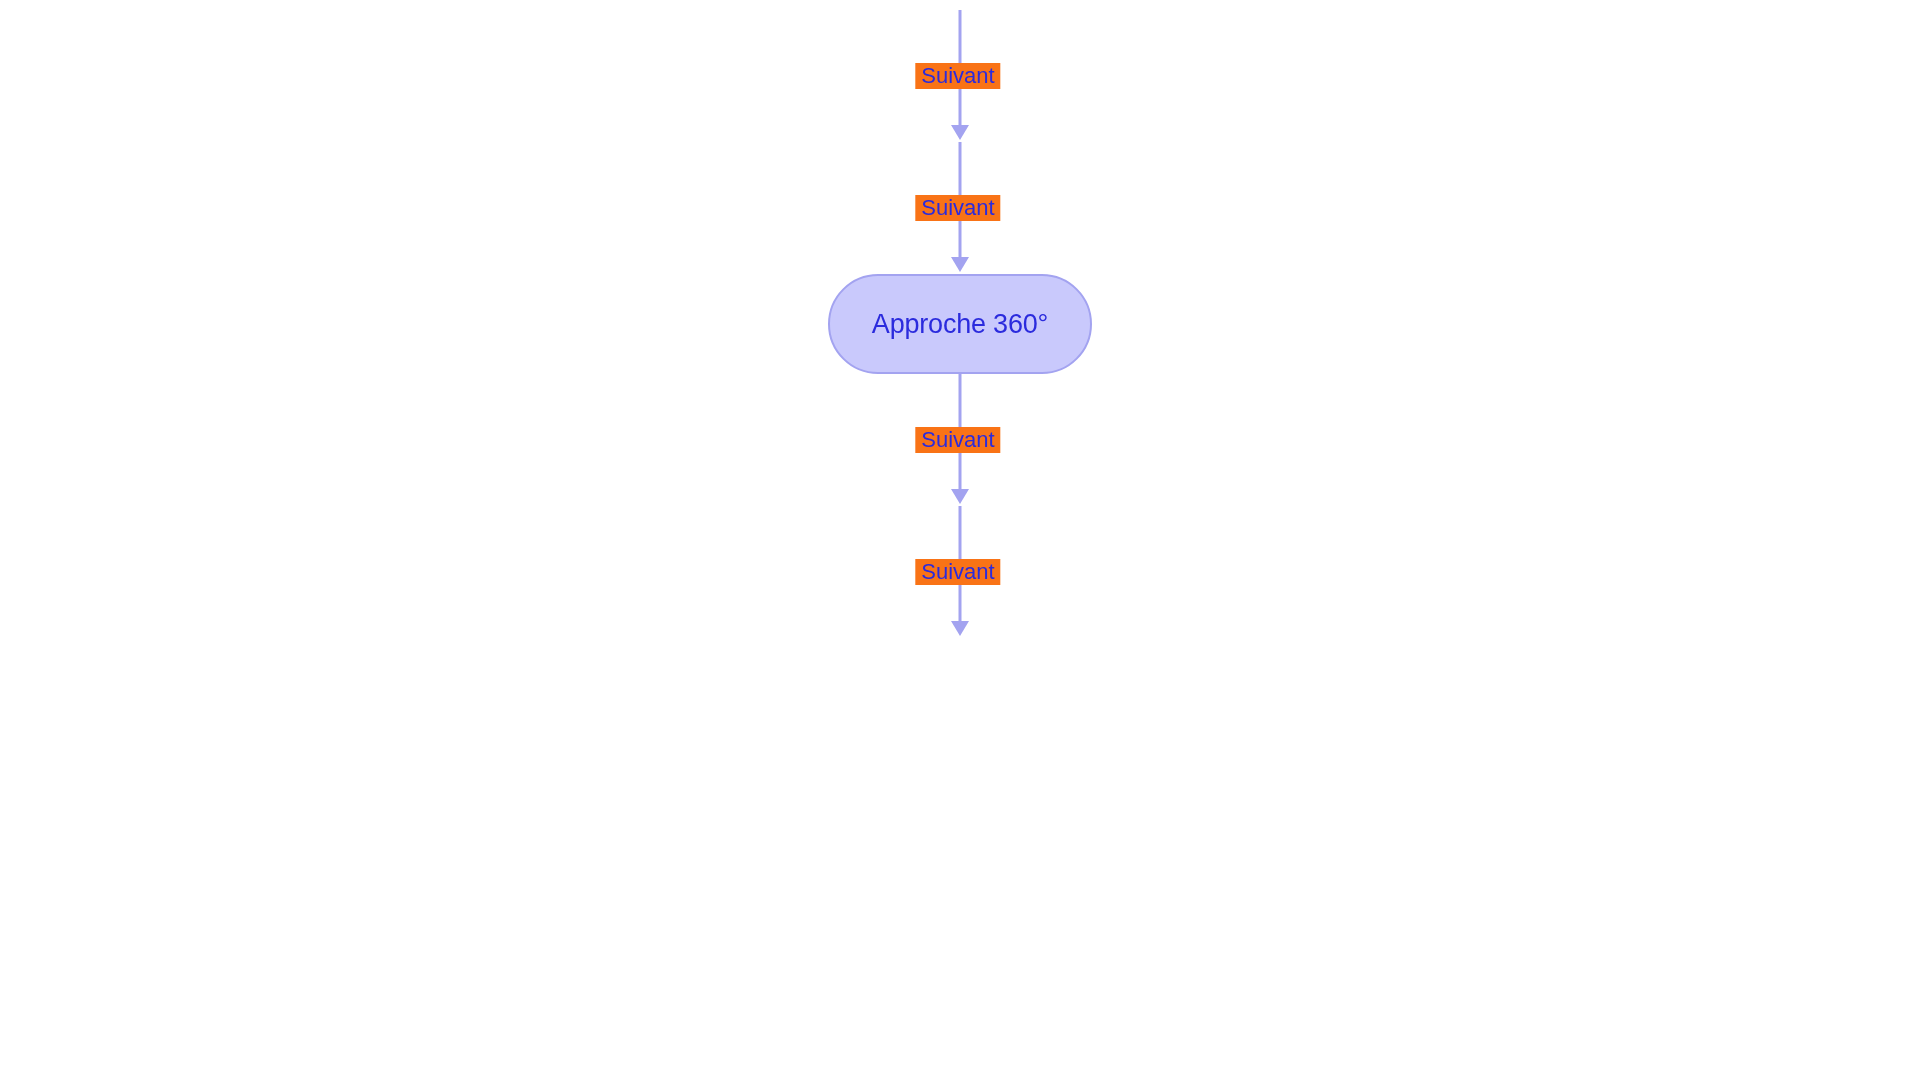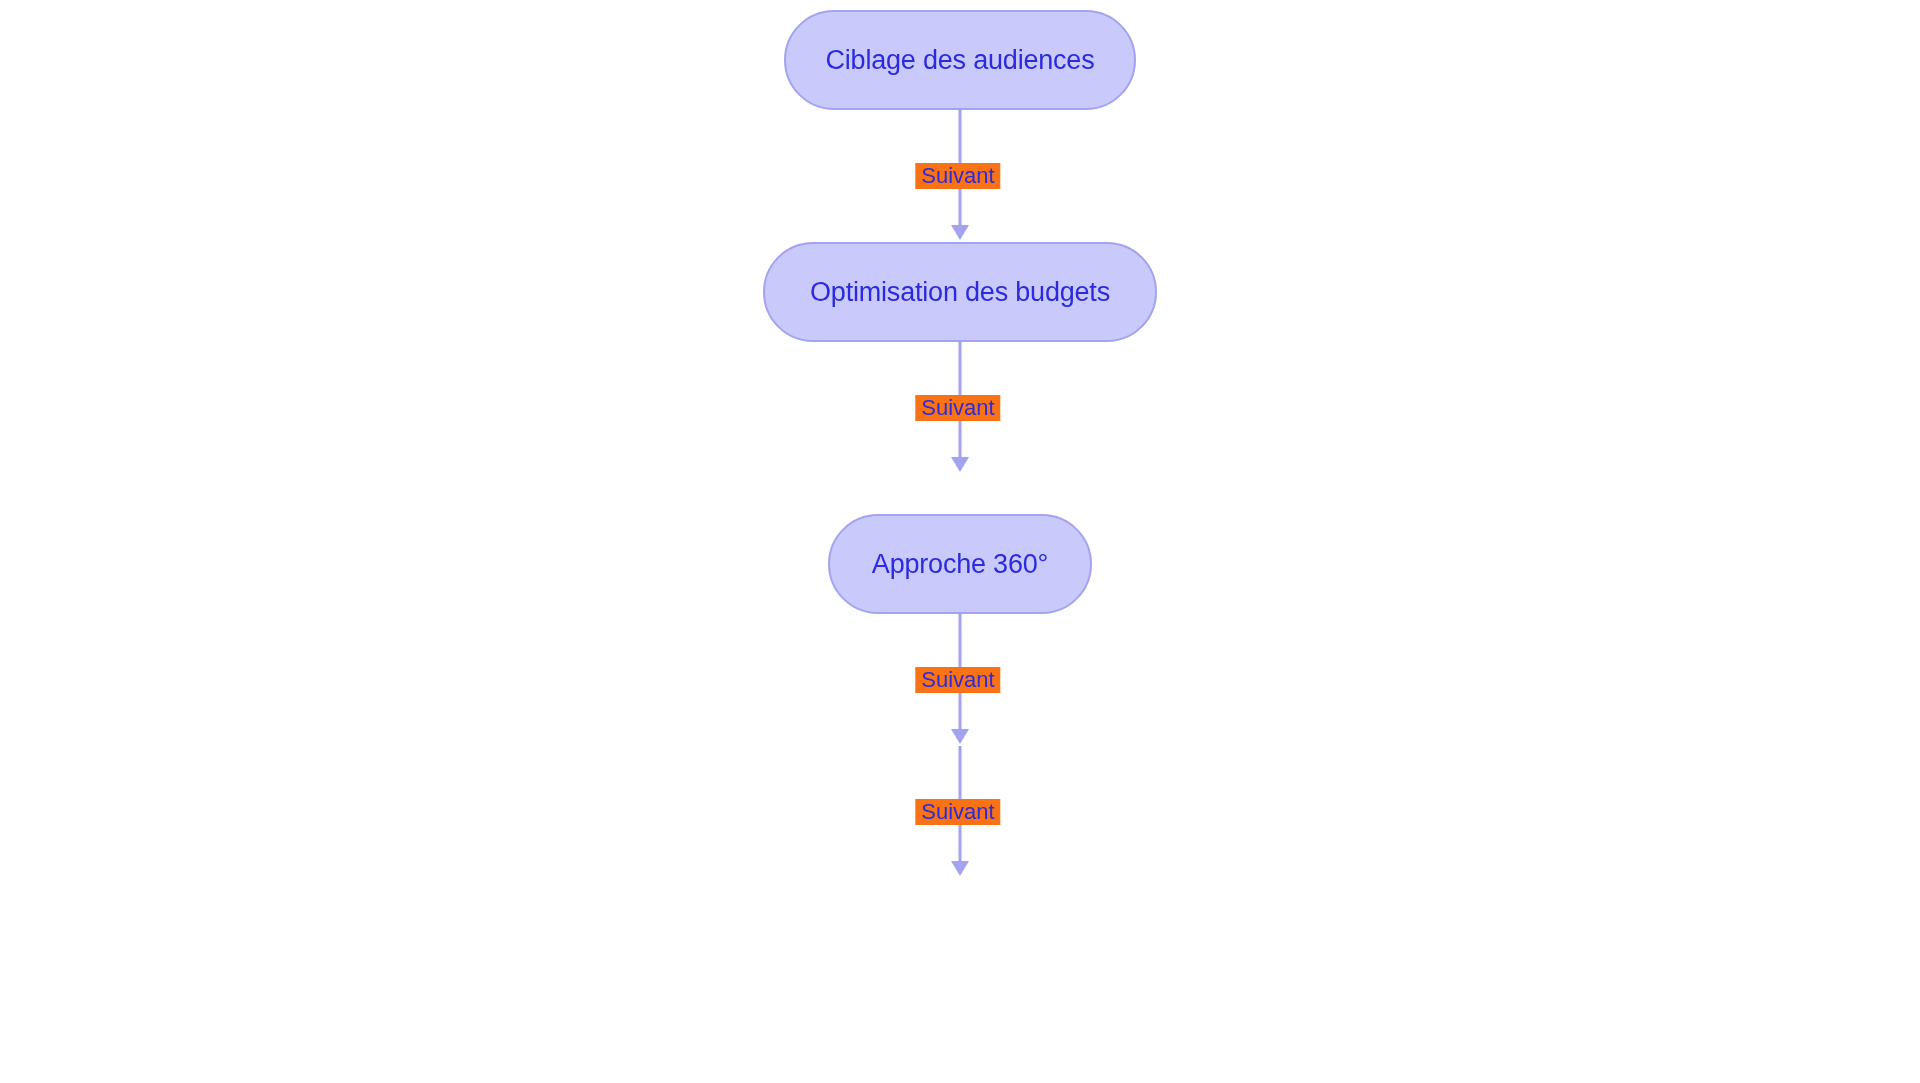--- a/index.html
+++ b/index.html
@@ -49,21 +49,21 @@
     font-size: 27px;
     font-family: "Liberation Sans", sans-serif;
     font-weight: 400;
     letter-spacing: -0.2px;
     white-space: nowrap;
     line-height: 1;
   }
 
   .node-w1 { width: 352px; }
   .node-w2 { width: 394px; }
-  .node-w3 { width: 264px; margin-top: 40px; }
+  .node-w3 { width: 264px; }
   .node-w4 { width: 394px; }
   .node-w5 { width: 344px; }
 
   
   .edge {
     position: relative;
     width: 260px;
     height: 132px;
     flex: none;
     display: flex;
@@ -107,33 +107,27 @@
   .spacer-top { height: 10px; flex: none; }
 </style>
 </head>
 <body>
 
 <div id="flowchart-canvas">
   <div class="flow-column">
 
     <div class="spacer-top"></div>
 
-    <div class="node node-w1">
-      <span class="node-label">Ciblage des audiences</span>
-    </div>
 
     <div class="edge">
       <div class="edge-line"></div>
       <div class="edge-arrow"></div>
       <span class="edge-label">Suivant</span>
     </div>
 
-    <div class="node node-w2">
-      <span class="node-label">Optimisation des budgets</span>
-    </div>
 
     <div class="edge">
       <div class="edge-line"></div>
       <div class="edge-arrow"></div>
       <span class="edge-label">Suivant</span>
     </div>
 
     <div class="node node-w3">
       <span class="node-label">Approche 360°</span>
     </div>

